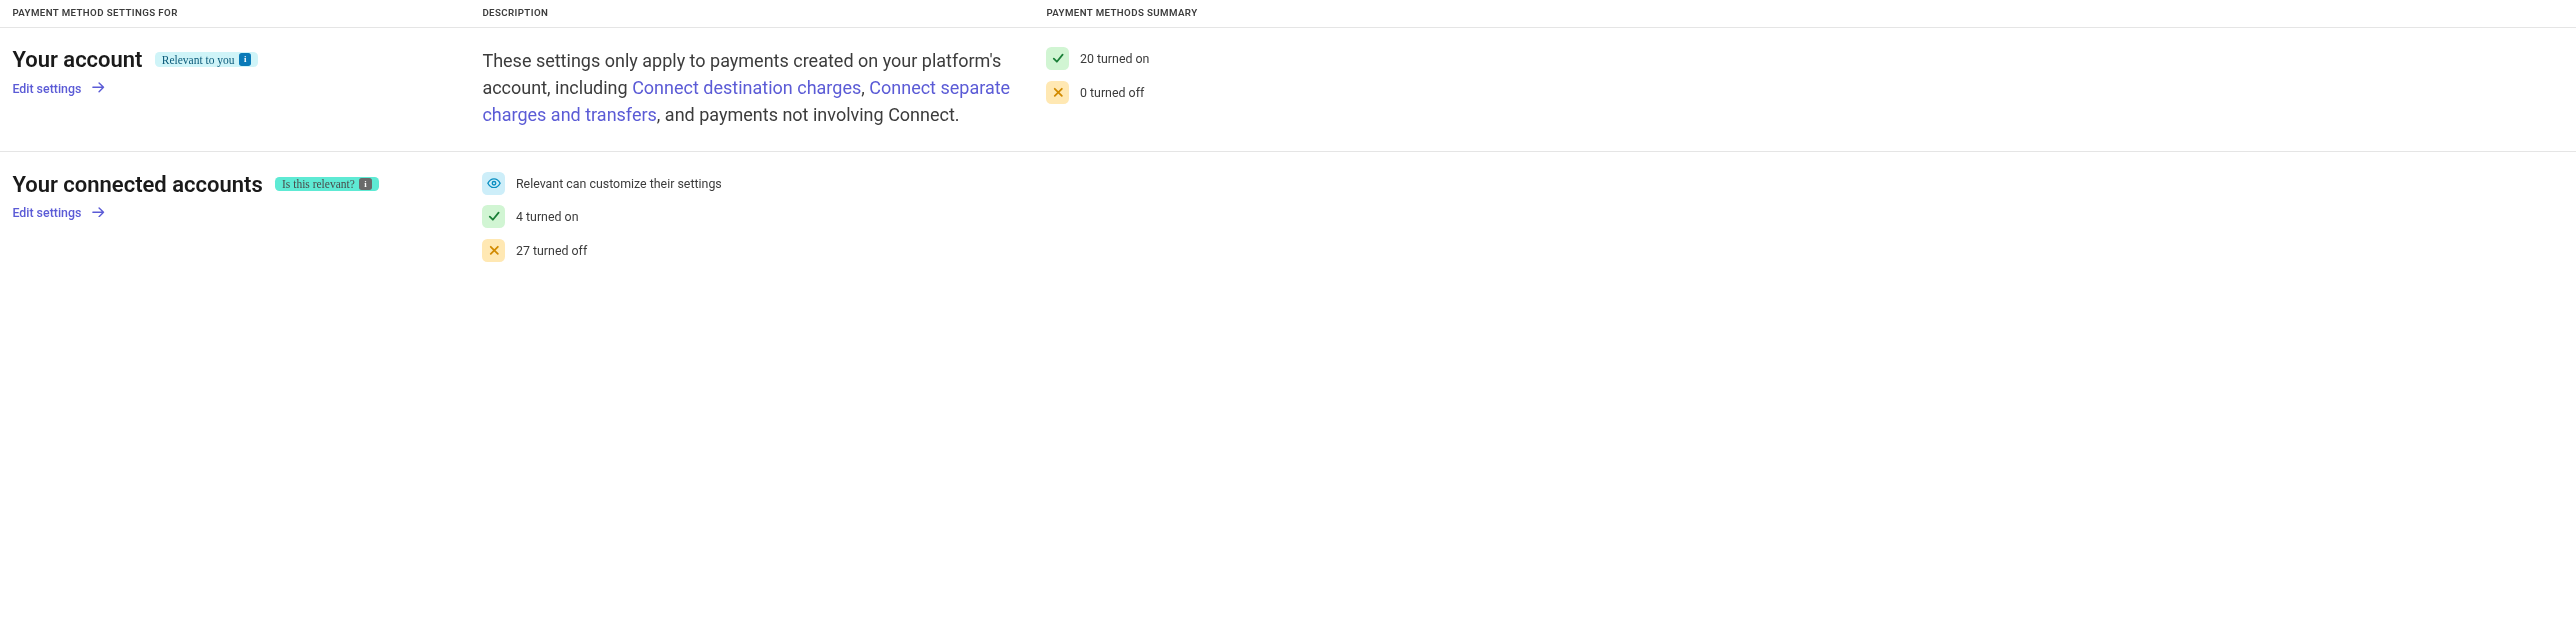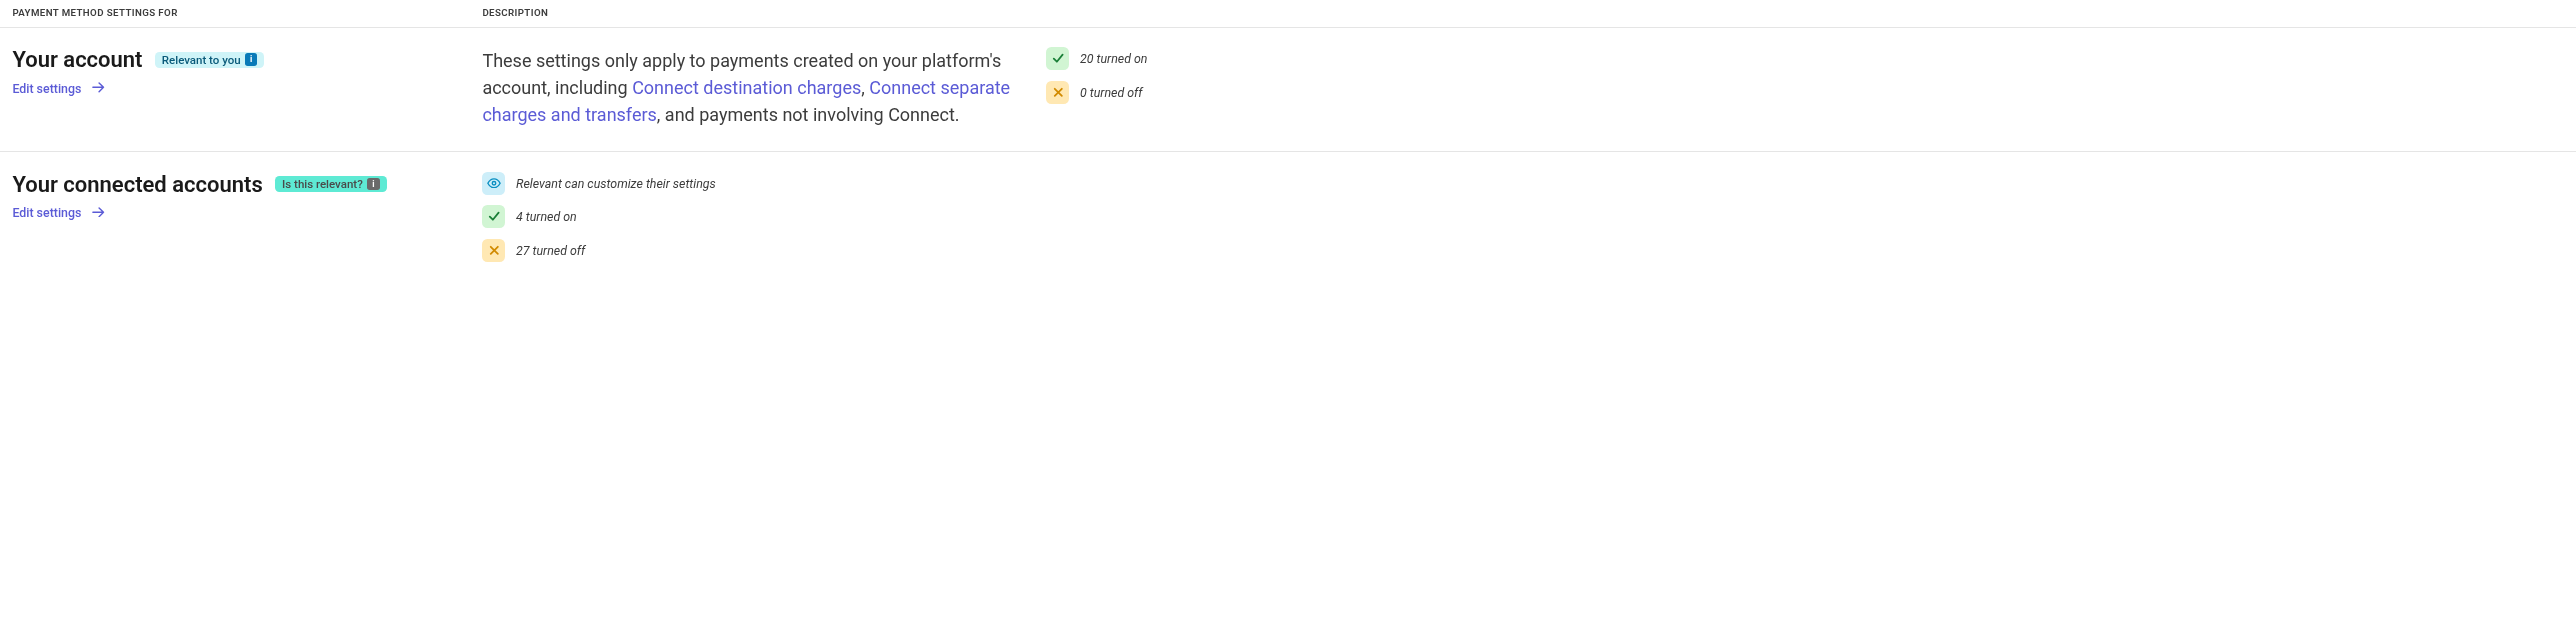--- a/index.html
+++ b/index.html
@@ -61,20 +61,21 @@
       margin-bottom: 8.8px;
     }
     .badge {
       display: inline-flex;
       align-items: center;
       font-size: 11.5px;
       font-weight: 500;
       padding: 1px 7px;
       border-radius: 4.4px;
       gap: 4.4px;
+      font-family: Liberation Serif, serif;
     }
     .badge-relevant {
       background: #cff4f8;
       color: #0a5a7a;
     }
     .badge-relevant .info-icon {
       background: #0a7ab8;
       color: #fff;
     }
     .badge-question {
@@ -151,30 +152,30 @@
       background: #cdeef9;
       color: #0a8fc2;
     }
     .icon-blocked {
       background: #ffd9dc;
       color: #d63b3b;
     }
     .summary-text {
       font-size: 12.4px;
       color: #3c3c3c;
-      font-style: italic;
     }
   </style>
 </head>
 <body>
 
 <div class="table">
   <div class="header-row">
     <div class="header-cell col-name">PAYMENT METHOD SETTINGS FOR</div>
     <div class="header-cell col-desc">DESCRIPTION</div>
+    <div class="header-cell col-summary">PAYMENT METHODS SUMMARY</div>
   </div>
 
   <div class="data-row">
     <div class="col-name">
       <div class="title-line">
         <span class="row-title">Your account</span>
         <span class="badge badge-relevant">
           <span>Relevant to you</span>
           <span class="info-icon">i</span>
         </span>

